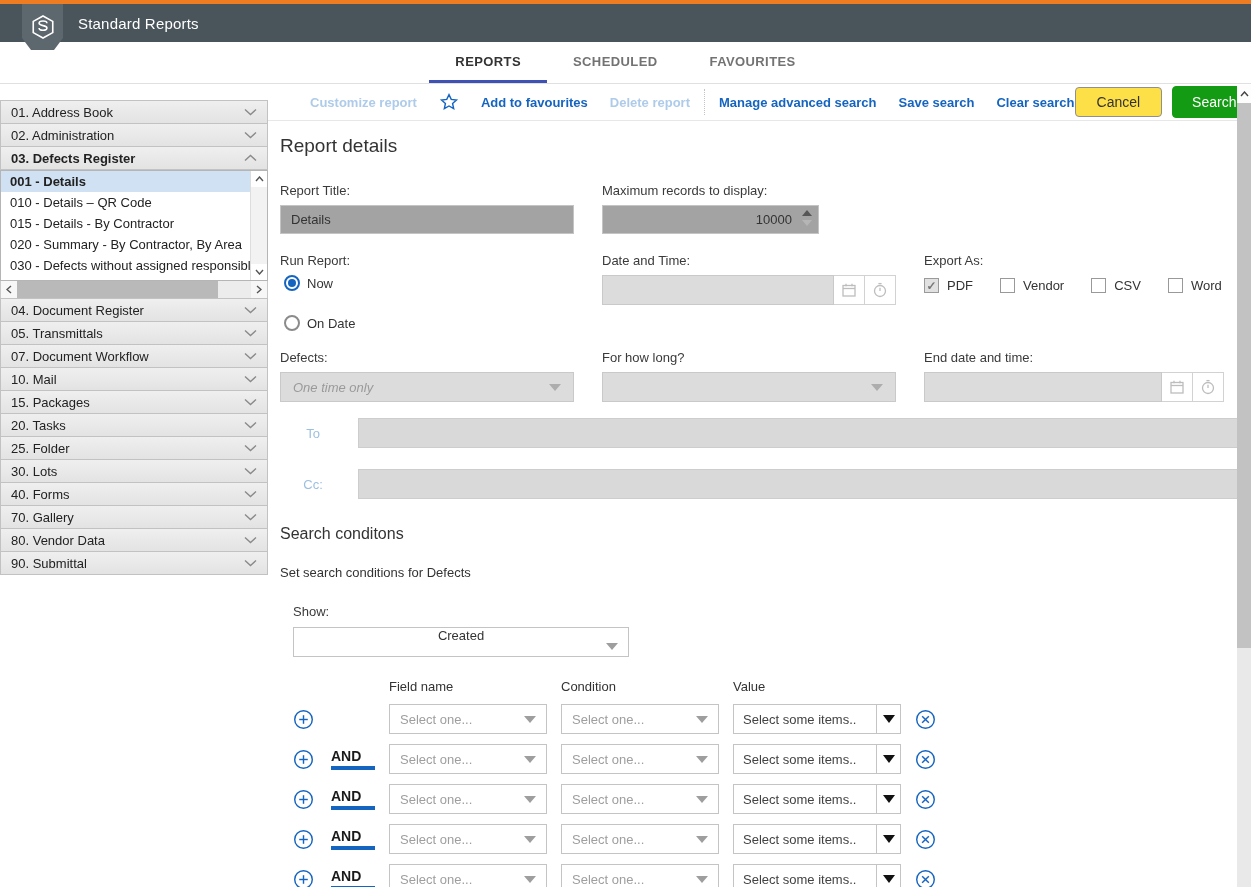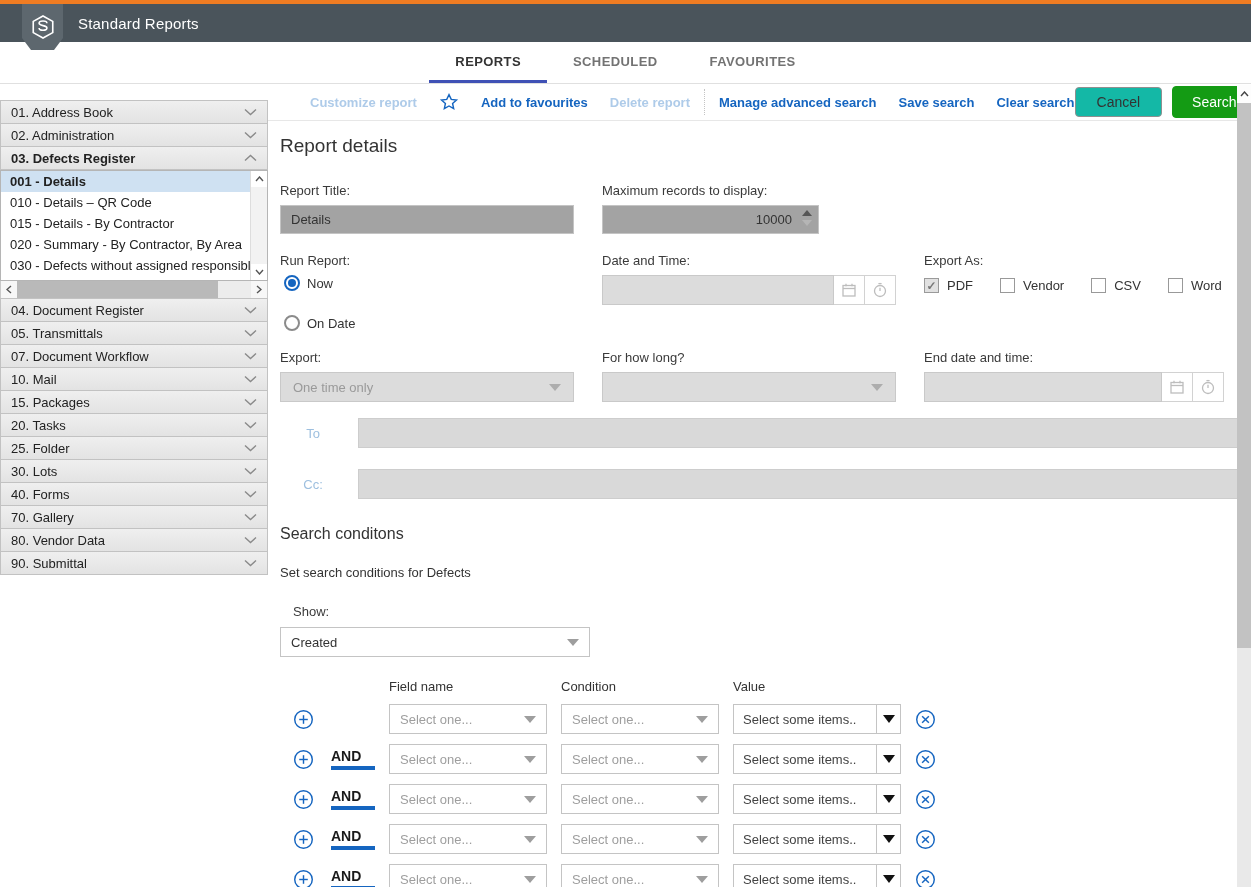--- a/index.html
+++ b/index.html
@@ -41,21 +41,21 @@
   .hscroll .track { flex:1; height:100%; position:relative; }
   .hscroll .thumb { position:absolute; left:0; top:0; bottom:0; width:86%; background:#b9b9b9; }
 
   
   .main { flex:1; position:relative; }
   .toolbar { height:37px; display:flex; align-items:center; border-bottom:1px solid #e7e7e7; padding:0 20px 0 42px; }
   .tlink { font-size:13px; font-weight:bold; color:#1565c0; cursor:pointer; white-space:nowrap; }
   .tlink.disabled { color:#aecbe9; cursor:default; }
   .tsep { width:22px; }
   .dotted-div { width:1px; height:26px; border-left:1px dotted #c4c4c4; margin:0 14px; }
-  .btn-cancel { margin-left:auto; background:#14b8a6; border:1px solid #8f8f8f; border-radius:4px;
+  .btn-cancel { margin-left:auto; background:#fde047; border:1px solid #8f8f8f; border-radius:4px;
     padding:6px 21px; font-size:14px; color:#333; cursor:pointer; font-family:inherit; }
   .btn-search { margin-left:10px; margin-right:14px; background:#149b14; border:1px solid #149b14; border-radius:4px;
     padding:7px 19px; font-size:14px; color:#fff; cursor:pointer; font-family:inherit; }
 
   .content { padding:14px 12px 0 12px; }
   .h1 { font-size:19px; color:#333; font-weight:normal; }
   .h2 { font-size:16px; color:#333; font-weight:normal; margin-top:26px; }
   .sub { font-size:13px; color:#333; margin-top:22px; }
 
   .grid3 { display:grid; grid-template-columns:294px 294px 300px; column-gap:28px; }
@@ -84,33 +84,33 @@
     display:flex; align-items:center; justify-content:center; }
 
   .checks { display:flex; gap:27px; margin-top:10px; }
   .check { display:inline-flex; align-items:center; font-size:13px; color:#333; cursor:pointer; }
   .check .box { width:15px; height:15px; border:1px solid #999; background:#fff; margin-right:8px;
     display:flex; align-items:center; justify-content:center; font-size:12px; color:#666; flex:none; }
   .check.checked .box { background:#e1e1e1; border-color:#9a9a9a; }
   .check.checked .box::after { content:"✓"; font-weight:bold; color:#777; }
 
   .dselect { height:30px; background:#dcdcdc; border:1px solid #c9c9c9; display:flex; align-items:center;
-    padding:0 12px; font-size:13px; color:#9a9a9a; }
+    padding:0 12px; font-size:13px; color:#9a9a9a;font-style:italic; }
   .dselect .cv { margin-left:auto; width:0; height:0; border-left:6px solid transparent; border-right:6px solid transparent; border-top:7px solid #adadad; }
 
   .mailrow { display:flex; align-items:center; margin-top:16px; }
   .mailrow .mlabel { width:66px; text-align:center; font-size:13px; color:#9dbfdf; flex:none; }
   .mailrow .min { flex:1; height:30px; background:#d9d9d9; border:1px solid #cdcdcd; margin-left:12px; }
 
   .wselect { height:30px; background:#fff; border:1px solid #c4c4c4; display:flex; align-items:center;
     padding:0 10px; font-size:13px; color:#333; cursor:pointer; }
   .wselect .ph { color:#9e9e9e; }
   .wselect .cv { margin-left:auto; width:0; height:0; border-left:6px solid transparent; border-right:6px solid transparent; border-top:7px solid #9e9e9e; }
 
-  .showwrap { margin-left:0; margin-top:8px; width:310px; }
+  .showwrap { margin-left:13px; margin-top:8px; width:336px;flex-direction:column; }
   .showlabel { margin-left:13px; margin-top:24px; }
 
   .condgrid { display:grid; grid-template-columns:24px 44px 158px 158px 168px 24px; column-gap:14px;
     margin-left:13px; align-items:center; }
   .condhead { margin-top:22px; font-size:13px; color:#333; }
   .condrow { margin-top:10px; }
   .andlbl { font-size:14px; font-weight:bold; color:#1a1a1a; display:inline-block; border-bottom:4px solid #1565c0; padding-bottom:2px; }
   .vselect { height:30px; border:1px solid #c4c4c4; background:#fff; display:flex; align-items:stretch; cursor:pointer; }
   .vselect .vtext { flex:1; display:flex; align-items:center; padding:0 9px; font-size:13px; color:#424242; white-space:nowrap; overflow:hidden; }
   .vselect .vbtn { width:24px; border-left:1px solid #c4c4c4; display:flex; align-items:center; justify-content:center; }
@@ -408,21 +408,21 @@
               <span class="check">
                 <span class="box"></span>
                 <span>Word</span>
               </span>
             </div>
           </div>
         </div>
 
         <div class="grid3 rowm">
           <div>
-            <label class="f">Export:</label>
+            <label class="f">Defects:</label>
             <div class="dselect">
               <span>One time only</span>
               <span class="cv"></span>
             </div>
           </div>
           <div>
             <label class="f">For how long?</label>
             <div class="dselect">
               <span></span>
               <span class="cv"></span>

